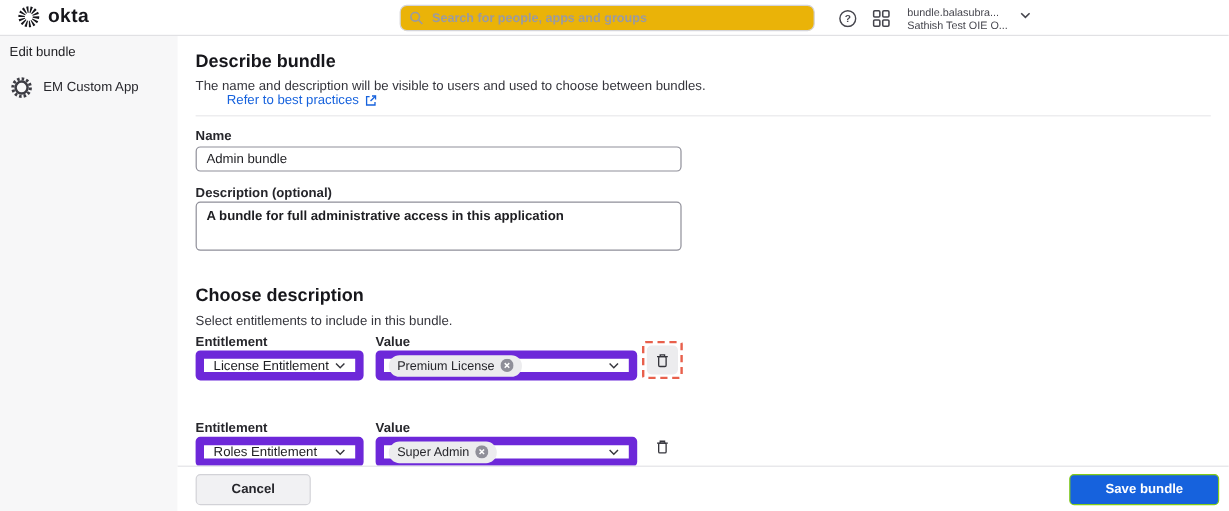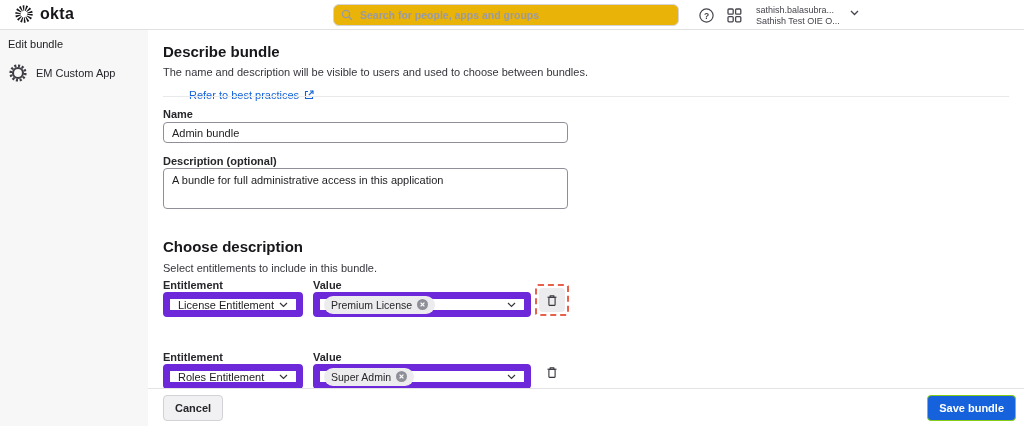--- a/index.html
+++ b/index.html
@@ -27,31 +27,31 @@
   .sidebar { position:absolute; left:0; top:30px; width:148px; height:396px;
     background:#f7f7f8; z-index:5; }
   .sb-title { padding:8px 0 0 8px; font-size:11px; color:#1d1d21; }
   .sb-app { display:flex; align-items:center; gap:8px; padding:13px 0 0 8px; cursor:pointer; }
   .sb-app-name { font-size:11px; font-weight:400; color:#26262b; }
 
   
   .main { position:absolute; left:148px; top:30px; width:876px; height:396px; background:#fff; }
   .h-section { position:absolute; left:15px; font-size:15px; font-weight:600; color:#16161b; }
   .p-sub { position:absolute; left:15px; font-size:11px; color:#35353c; }
-  .link-row { position:absolute; left:15px; top:59px; display:flex; align-items:center; gap:5px;
+  .link-row { position:absolute; left:15px; top:48px; display:flex; align-items:center; gap:5px;
     font-size:11px; color:#1662dd; cursor:pointer;padding-left:26px; }
   .divider { position:absolute; left:15px; top:66px; width:846px; height:1px; background:#e9e9ec; }
 
   .fld-label { position:absolute; left:15px; font-size:11px; font-weight:700; color:#26262b; }
   .txt-input { position:absolute; left:15px; width:405px; height:21px; border:1px solid #8f8f99;
     border-radius:4px; padding:0 8px; font-size:11px; color:#1d1d21; outline:none;
     font-family:"Liberation Sans", sans-serif; background:#fff; }
   .txt-area { position:absolute; left:15px; width:405px; height:41px; border:1px solid #8f8f99;
     border-radius:4px; padding:5px 8px; font-size:11px; color:#1d1d21; outline:none; resize:none;
-    font-family:"Liberation Sans", sans-serif; background:#fff; line-height:13px; }
+    font-family:"Liberation Sans", sans-serif; background:#fff; line-height:13px;font-weight:bold; }
 
   
   .ent-row { position:absolute; left:15px; display:flex; align-items:flex-start; }
   .ent-col { display:flex; flex-direction:column; }
   .ent-label { font-size:11px; font-weight:700; color:#26262b; height:12px; }
   .select { margin-top:1px; height:25px; border:7px solid #6d28d9; border-radius:4px; background:#fff;
     display:flex; align-items:center; padding:0 8px; font-size:11px; color:#1d1d21; cursor:pointer; }
   .sel-ent { width:140px; }
   .sel-val { width:218px; margin-left:10px; padding-left:4px; }
   .sel-chev { margin-left:auto; }
@@ -61,21 +61,21 @@
   .trash-btn { width:26px; height:24px; background:#ececee; border:none; border-radius:4px;
     display:flex; align-items:center; justify-content:center; cursor:pointer; }
   .trash-btn.plain { background:transparent; }
   .dash-hl { border:2px dashed #e8604c; border-radius:3px; padding:2px; margin:-4px; margin-left:4px; margin-top:5px; }
 
   
   .footer { position:absolute; left:148px; top:388px; width:876px; height:38px; background:#fff;
     border-top:1px solid #e3e3e6; z-index:20; display:flex; align-items:center;
     justify-content:space-between; padding:0 8px 0 15px; }
   .btn { font-family:"Liberation Sans", sans-serif; font-size:11px; font-weight:700;
-    border-radius:4px; padding:6px 11px; cursor:pointer; }
+    border-radius:4px; padding:6px 29px; cursor:pointer; }
   .btn-secondary { background:#f1f1f3; border:1px solid #d2d2d7; color:#26262b; }
   .btn-primary { background:#1662dd; border:1px solid #84cc16; color:#fff; }
 
   svg { display:block; }
 </style>
 </head>
 <body>
 
 <div class="stage">
 
@@ -111,21 +111,21 @@
           <rect x="1" y="1" width="5.2" height="5.2" rx="1"></rect>
           <rect x="8.6" y="1" width="5.2" height="5.2" rx="1"></rect>
           <rect x="1" y="8.6" width="5.2" height="5.2" rx="1"></rect>
           <rect x="8.6" y="8.6" width="5.2" height="5.2" rx="1"></rect>
         </svg>
       </span>
     </div>
 
     <div class="hdr-user">
       <div class="user-lines">
-        <div>sathish.balasubra...</div>
+        <div>bundle.balasubra...</div>
         <div>Sathish Test OIE O...</div>
       </div>
       <span class="chev-user">
         <svg width="9" height="6" viewBox="0 0 9 6" fill="none" stroke="#45454d" stroke-width="1.3">
           <path d="M1 1l3.5 3.5L8 1"></path>
         </svg>
       </span>
     </div>
   </div>
 

